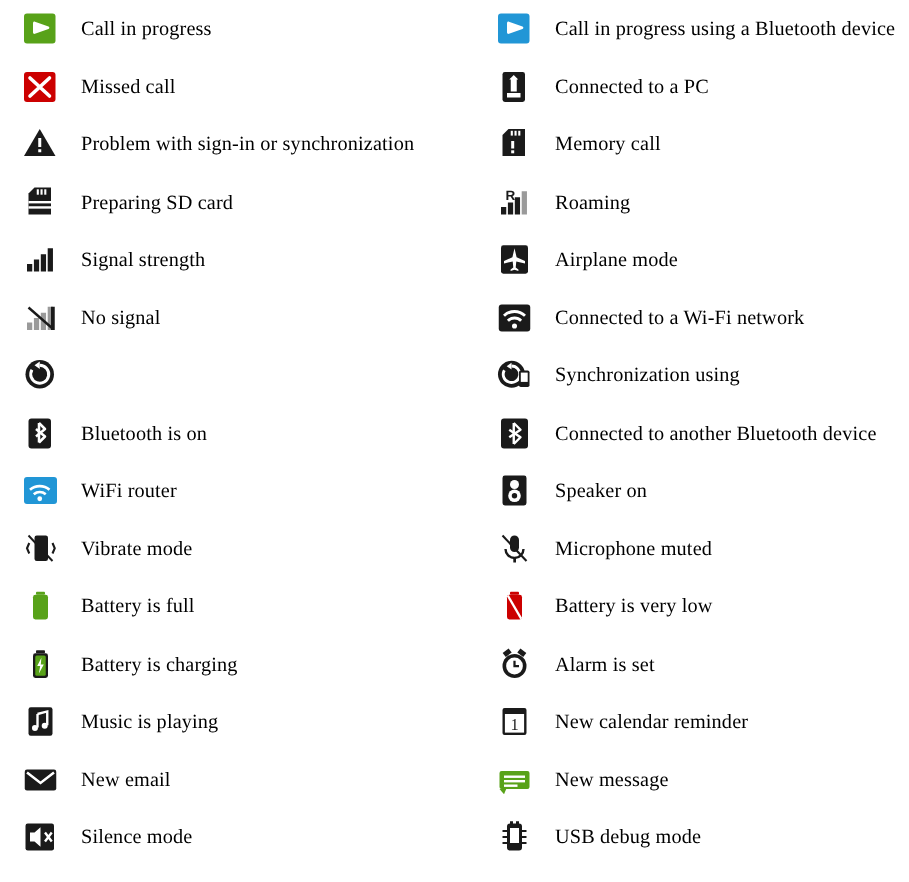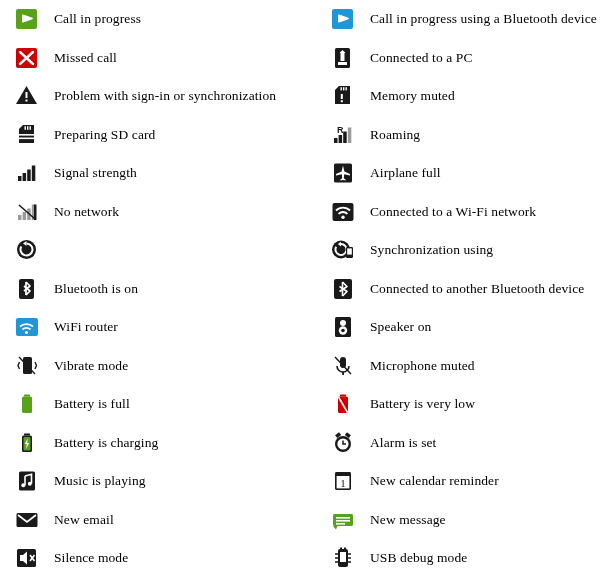--- a/index.html
+++ b/index.html
@@ -125,21 +125,21 @@
       <div class="icon-cell">
         <svg class="icon" viewBox="0 0 26 26" xmlns="http://www.w3.org/2000/svg">
           <rect x="4" y="16" width="3.5" height="5" fill="#9a9a9a"></rect>
           <rect x="8.6" y="13" width="3.5" height="8" fill="#9a9a9a"></rect>
           <rect x="13.2" y="9.5" width="3.5" height="11.5" fill="#9a9a9a"></rect>
           <rect x="17.8" y="5.5" width="3.5" height="15.5" fill="#9a9a9a"></rect>
           <path d="M20 5.5 L22.5 5.5 L22.5 21 L20 21 Z" fill="#1a1a1a"></path>
           <path d="M5 6 L21 20" stroke="#1a1a1a" stroke-width="1.6"></path>
         </svg>
       </div>
-      <div class="label-cell">No network</div>
+      <div class="label-cell">No signal</div>
     </div>
 
     <div class="row">
       <div class="icon-cell">
         <svg class="icon" viewBox="0 0 26 26" xmlns="http://www.w3.org/2000/svg">
           <circle cx="12.5" cy="12.5" r="9.5" fill="#1a1a1a"></circle>
           <path d="M12.5 6.5 a6 6 0 1 1 -5.2 3" stroke="#ffffff" stroke-width="2" fill="none"></path>
           <path d="M12.5 4 L12.5 9 L9 6.5 Z" fill="#ffffff"></path>
         </svg>
       </div>
@@ -266,21 +266,21 @@
       <div class="icon-cell">
         <svg class="icon" viewBox="0 0 26 26" xmlns="http://www.w3.org/2000/svg">
           <path d="M5 7 L9 3 H20 V21 H5 Z" fill="#1a1a1a"></path>
           <rect x="10.5" y="4.2" width="1.4" height="3.2" fill="#ffffff"></rect>
           <rect x="13" y="4.2" width="1.4" height="3.2" fill="#ffffff"></rect>
           <rect x="15.5" y="4.2" width="1.4" height="3.2" fill="#ffffff"></rect>
           <rect x="10.8" y="11" width="2" height="5" fill="#ffffff"></rect>
           <rect x="10.8" y="17.2" width="2" height="2" fill="#ffffff"></rect>
         </svg>
       </div>
-      <div class="label-cell">Memory muted</div>
+      <div class="label-cell">Memory call</div>
     </div>
 
     <div class="row">
       <div class="icon-cell">
         <svg class="icon" viewBox="0 0 26 26" xmlns="http://www.w3.org/2000/svg">
           <rect x="4" y="16" width="3.5" height="5" fill="#1a1a1a"></rect>
           <rect x="8.6" y="13" width="3.5" height="8" fill="#1a1a1a"></rect>
           <rect x="13.2" y="9.5" width="3.5" height="11.5" fill="#1a1a1a"></rect>
           <rect x="17.8" y="5.5" width="3.5" height="15.5" fill="#9a9a9a"></rect>
           <text x="7" y="11" font-family="Liberation Sans, sans-serif" font-size="9" font-weight="bold" fill="#1a1a1a">R</text>
@@ -289,21 +289,21 @@
       <div class="label-cell">Roaming</div>
     </div>
 
     <div class="row">
       <div class="icon-cell">
         <svg class="icon" viewBox="0 0 26 26" xmlns="http://www.w3.org/2000/svg">
           <rect x="4" y="3.5" width="18" height="19" rx="1.6" fill="#1a1a1a"></rect>
           <path d="M13 5.5 L14.4 11.5 L20 14 L20 15.6 L14.2 14.3 L13.8 18.3 L15.6 19.6 L15.6 20.6 L13 19.9 L10.4 20.6 L10.4 19.6 L12.2 18.3 L11.8 14.3 L6 15.6 L6 14 L11.6 11.5 Z" fill="#ffffff"></path>
         </svg>
       </div>
-      <div class="label-cell">Airplane full</div>
+      <div class="label-cell">Airplane mode</div>
     </div>
 
     <div class="row">
       <div class="icon-cell">
         <svg class="icon" viewBox="0 0 26 26" xmlns="http://www.w3.org/2000/svg">
           <rect x="2.5" y="4" width="21" height="18" rx="2" fill="#1a1a1a"></rect>
           <path d="M6 11.5 a10 10 0 0 1 14 0" stroke="#ffffff" stroke-width="1.9" fill="none"></path>
           <path d="M8.6 14.8 a6.2 6.2 0 0 1 8.8 0" stroke="#ffffff" stroke-width="1.9" fill="none"></path>
           <circle cx="13" cy="18.3" r="1.7" fill="#ffffff"></circle>
         </svg>

